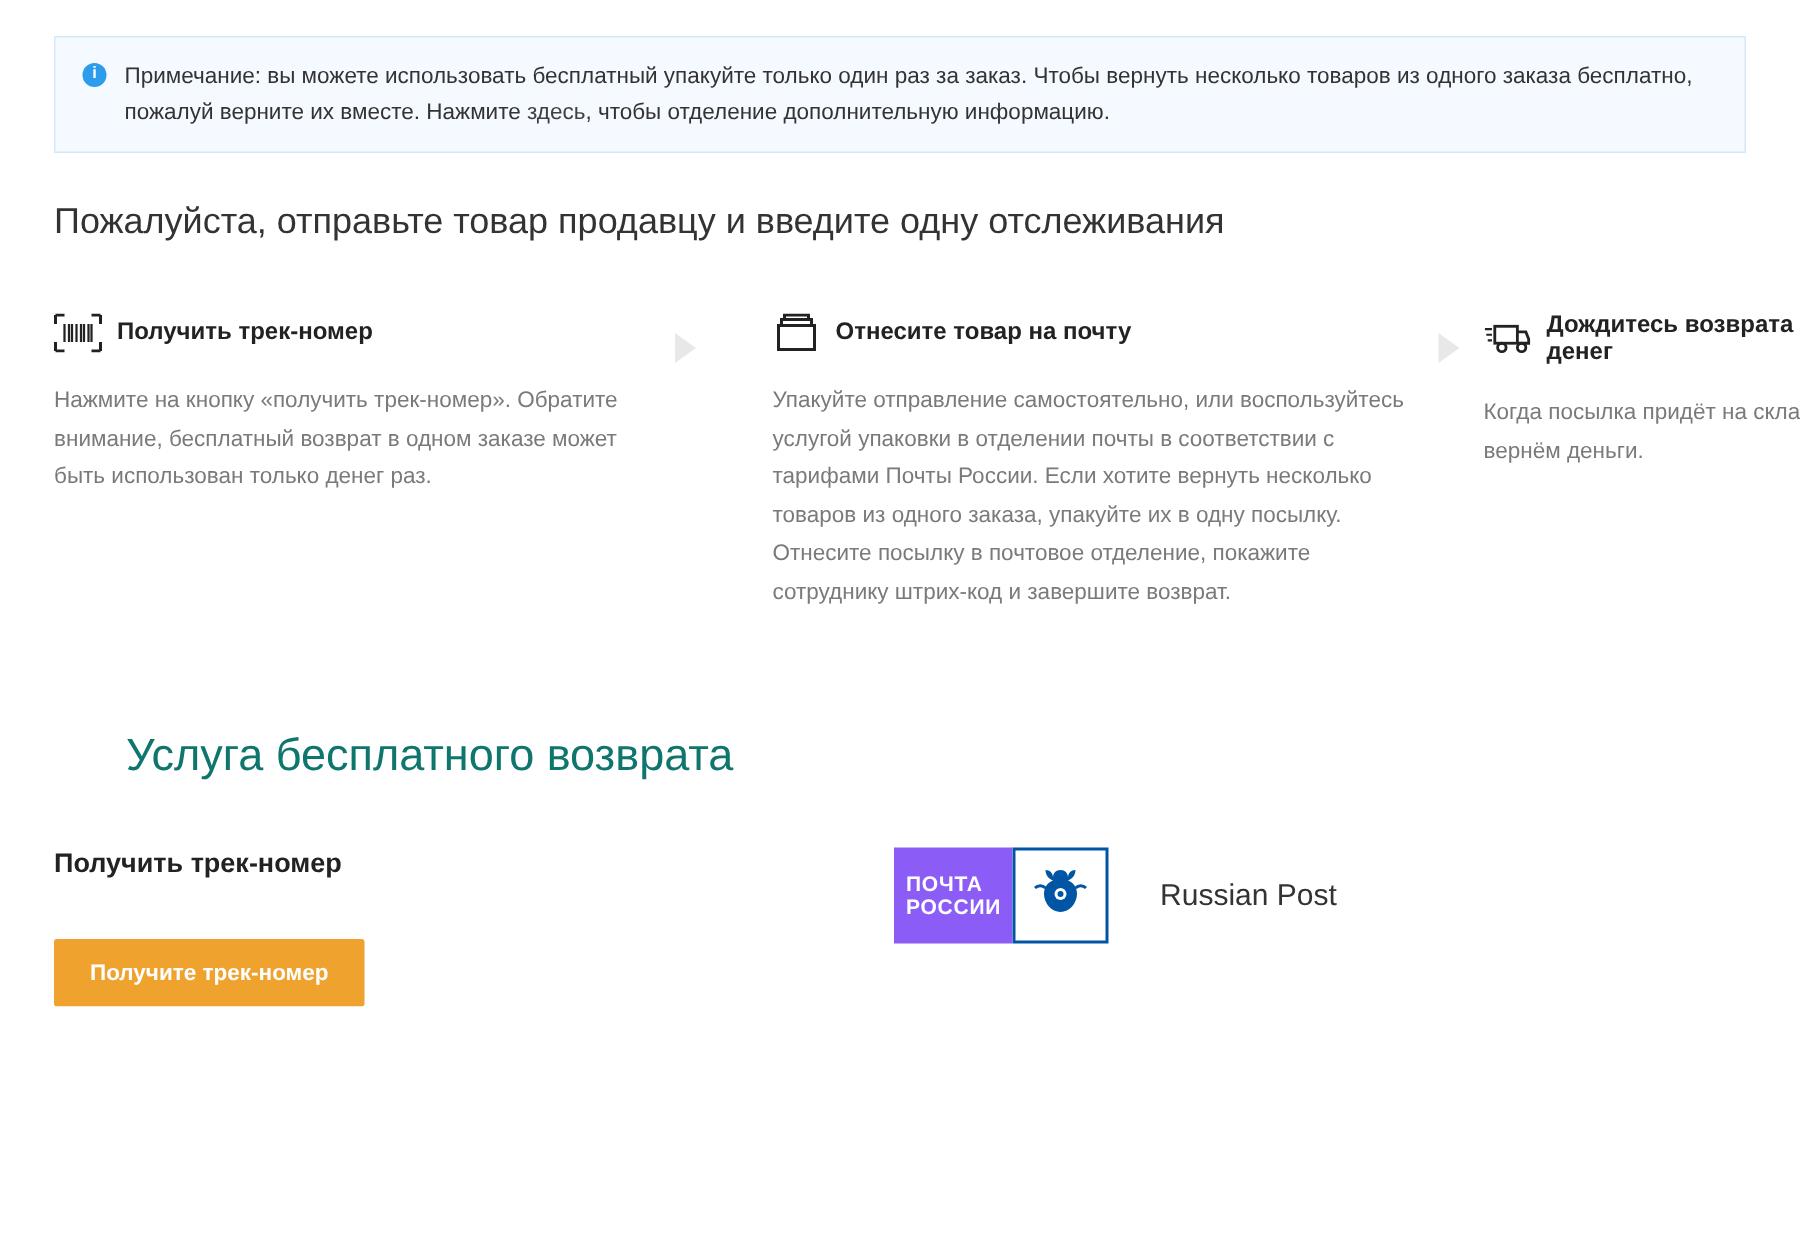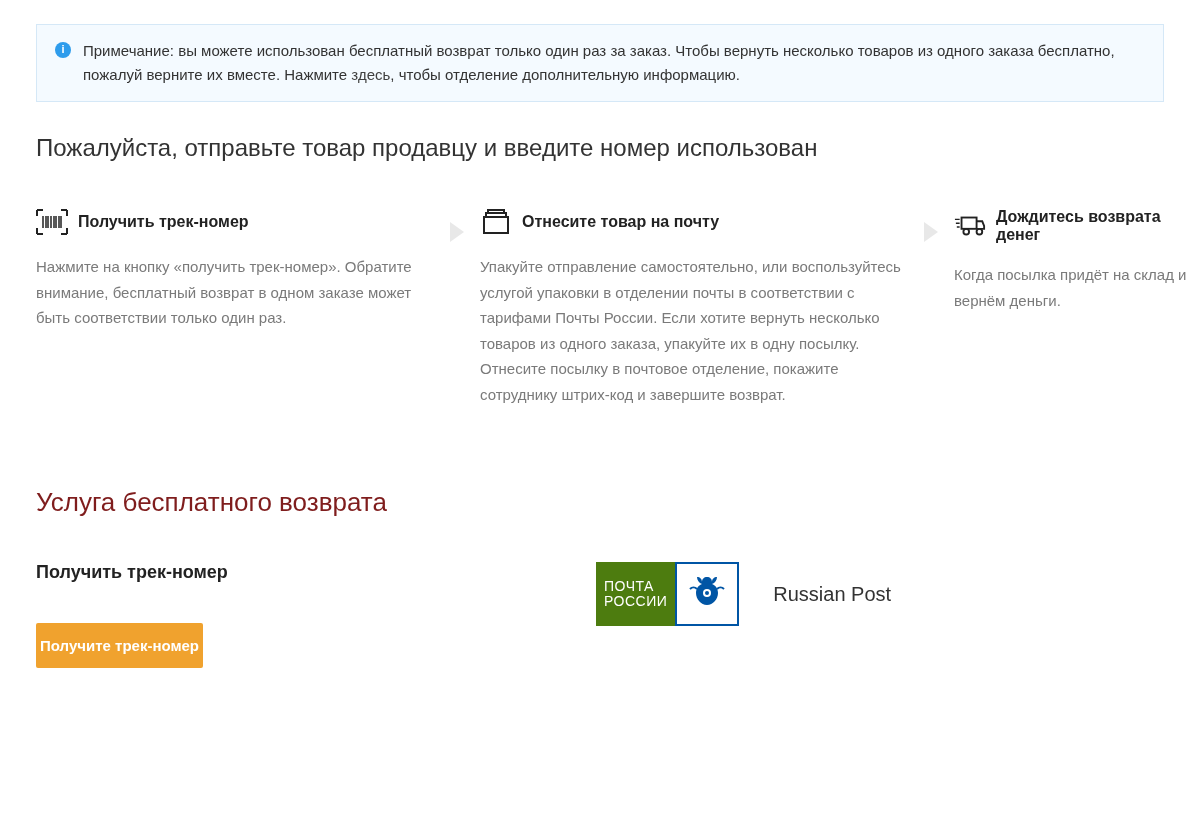--- a/index.html
+++ b/index.html
@@ -45,21 +45,21 @@
     margin-bottom: 46px;
   }
   .steps {
     display: flex;
     align-items: flex-start;
     gap: 8px;
     margin-bottom: 80px;
   }
   .step { flex: 1; }
   .step-1 { flex: 0 0 400px; }
-  .step-2 { flex: 0 0 430px; }
+  .step-2 { flex: 0 0 430px; margin-left: 35px; }
   .step-3 { flex: 0 0 250px; }
   .arrow {
     width: 28px;
     height: 28px;
     margin-top: 10px;
     flex-shrink: 0;
   }
   .arrow svg { display: block; }
   .step-head {
     display: flex;
@@ -79,61 +79,62 @@
     font-size: 16px;
     font-weight: 700;
     color: #222;
   }
   .step-desc {
     font-size: 15px;
     line-height: 1.7;
     color: #7a7a7a;
   }
   .section-title {
-    font-size: 26px;
+    font-size: 30px;
     font-weight: 400;
-    color: #7f1d1d;
+    color: #0f766e;
     margin-bottom: 44px;
+    margin-left: 48px;
   }
   .return-row {
     display: flex;
     gap: 20px;
   }
   .return-left { flex: 0 0 540px; }
   .return-right { flex: 1; }
   .sub-title {
     font-size: 18px;
     font-weight: 700;
     color: #222;
     margin-bottom: 40px;
   }
   .btn-orange {
     background: #f0a22e;
     color: #fff;
     font-size: 15px;
     font-weight: 600;
     border: none;
-    padding: 14px 4px;
+    padding: 14px 24px;
     cursor: pointer;
     border-radius: 2px;
   }
   .carrier {
     display: flex;
     align-items: center;
     gap: 14px;
   }
   .carrier-logo {
     display: flex;
     align-items: stretch;
     height: 64px;
   }
   .logo-left {
-    background: #4d7c0f;
+    background: #8b5cf6;
     color: #fff;
-    font-weight: 400;
+    font-weight: 700;
     font-size: 14px;
     line-height: 1.1;
     padding: 22px 8px;
     display: flex;
     flex-direction: column;
     justify-content: center;
     letter-spacing: 0.5px;
   }
   .logo-right {
     border: 2px solid #0055a5;
@@ -148,41 +149,41 @@
     color: #333;
     margin-left: 20px;
   }
 </style>
 </head>
 <body>
 
 <div class="notice">
   <span class="info-icon">i</span>
   <div>
-    <span>Примечание: вы можете использован бесплатный возврат только один раз за заказ. Чтобы вернуть несколько товаров из одного заказа бесплатно, пожалуй верните их вместе. Нажмите </span>
+    <span>Примечание: вы можете использовать бесплатный упакуйте только один раз за заказ. Чтобы вернуть несколько товаров из одного заказа бесплатно, пожалуй верните их вместе. Нажмите </span>
     <a href="#">здесь</a><span>, чтобы отделение дополнительную информацию.</span>
   </div>
 </div>
 
 <div class="main">
-  <h2 class="heading">Пожалуйста, отправьте товар продавцу и введите номер использован</h2>
+  <h2 class="heading">Пожалуйста, отправьте товар продавцу и введите одну отслеживания</h2>
 
   <div class="steps">
 
     <div class="step step-1">
       <div class="step-head">
         <span class="step-icon">
           <svg width="32" height="26" viewBox="0 0 32 26">
             <path d="M1 1 L1 7 M1 1 L7 1 M25 1 L31 1 M31 1 L31 7 M1 19 L1 25 M1 25 L7 25 M31 19 L31 25 M25 25 L31 25" stroke="#222" stroke-width="2" fill="none"></path>
             <path d="M7 7 L7 19 M10 7 L10 19 M12 7 L12 19 M15 7 L15 19 M18 7 L18 19 M20 7 L20 19 M23 7 L23 19 M25 7 L25 19" stroke="#222" stroke-width="1.5"></path>
           </svg>
         </span>
         <span class="step-title">Получить трек-номер</span>
       </div>
-      <p class="step-desc">Нажмите на кнопку «получить трек-номер». Обратите внимание, бесплатный возврат в одном заказе может быть соответствии только один раз.</p>
+      <p class="step-desc">Нажмите на кнопку «получить трек-номер». Обратите внимание, бесплатный возврат в одном заказе может быть использован только денег раз.</p>
     </div>
 
     <div class="arrow">
       <svg width="28" height="28" viewBox="0 0 28 28">
           <path d="M6 4 L20 14 L6 24 Z" fill="#e8e8e8"></path>
         </svg>
     </div>
 
     <div class="step step-2">
       <div class="step-head">

